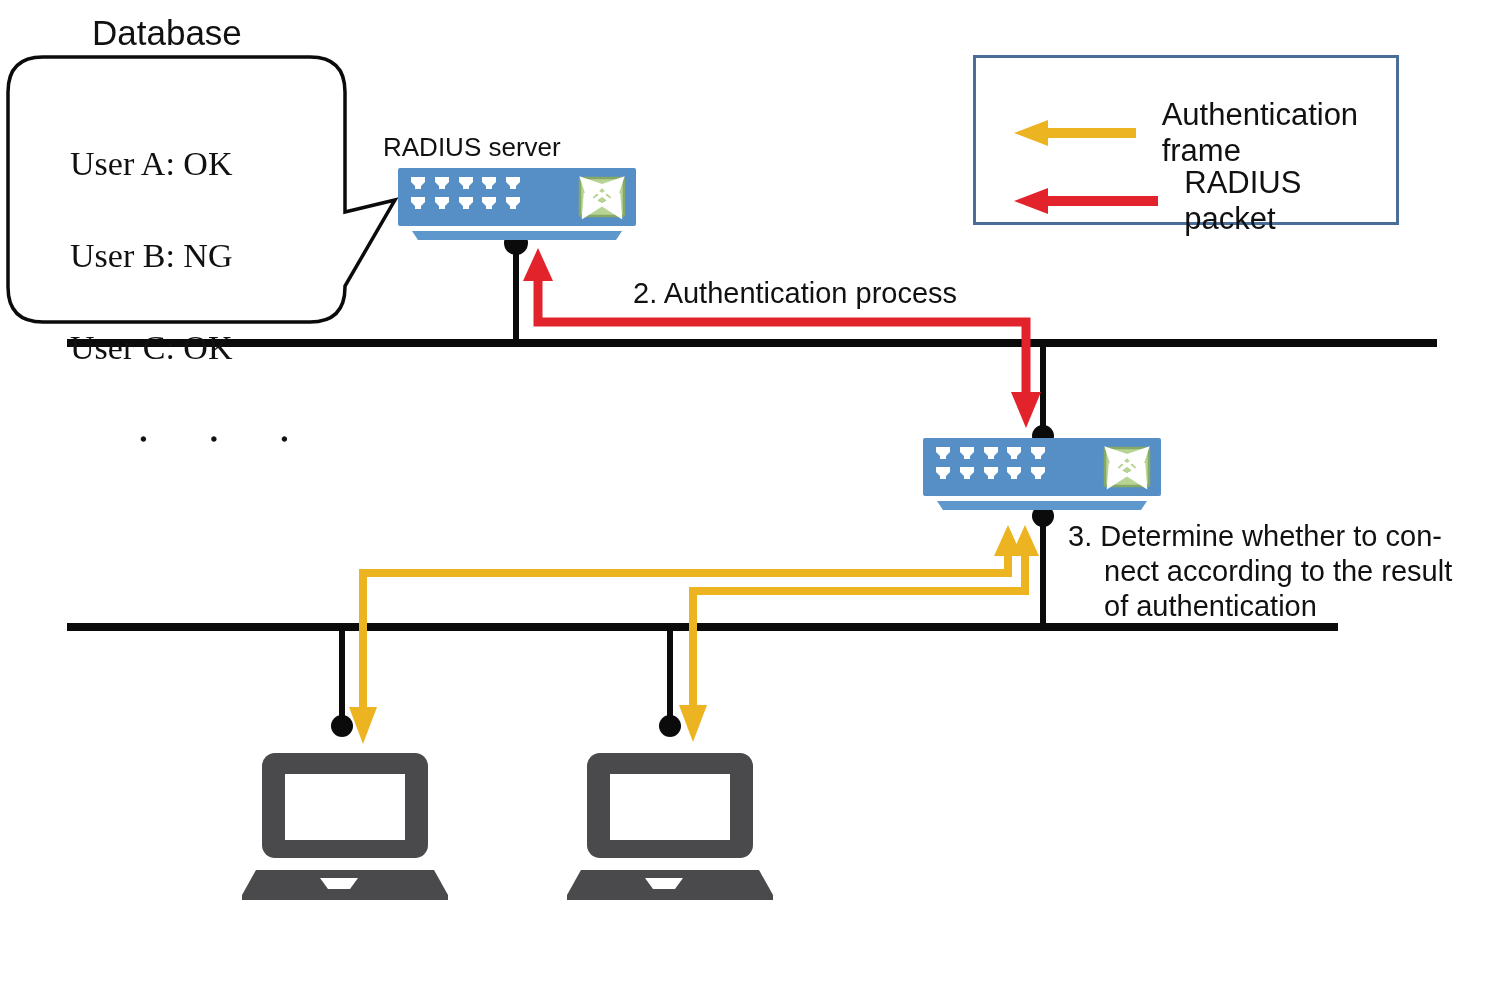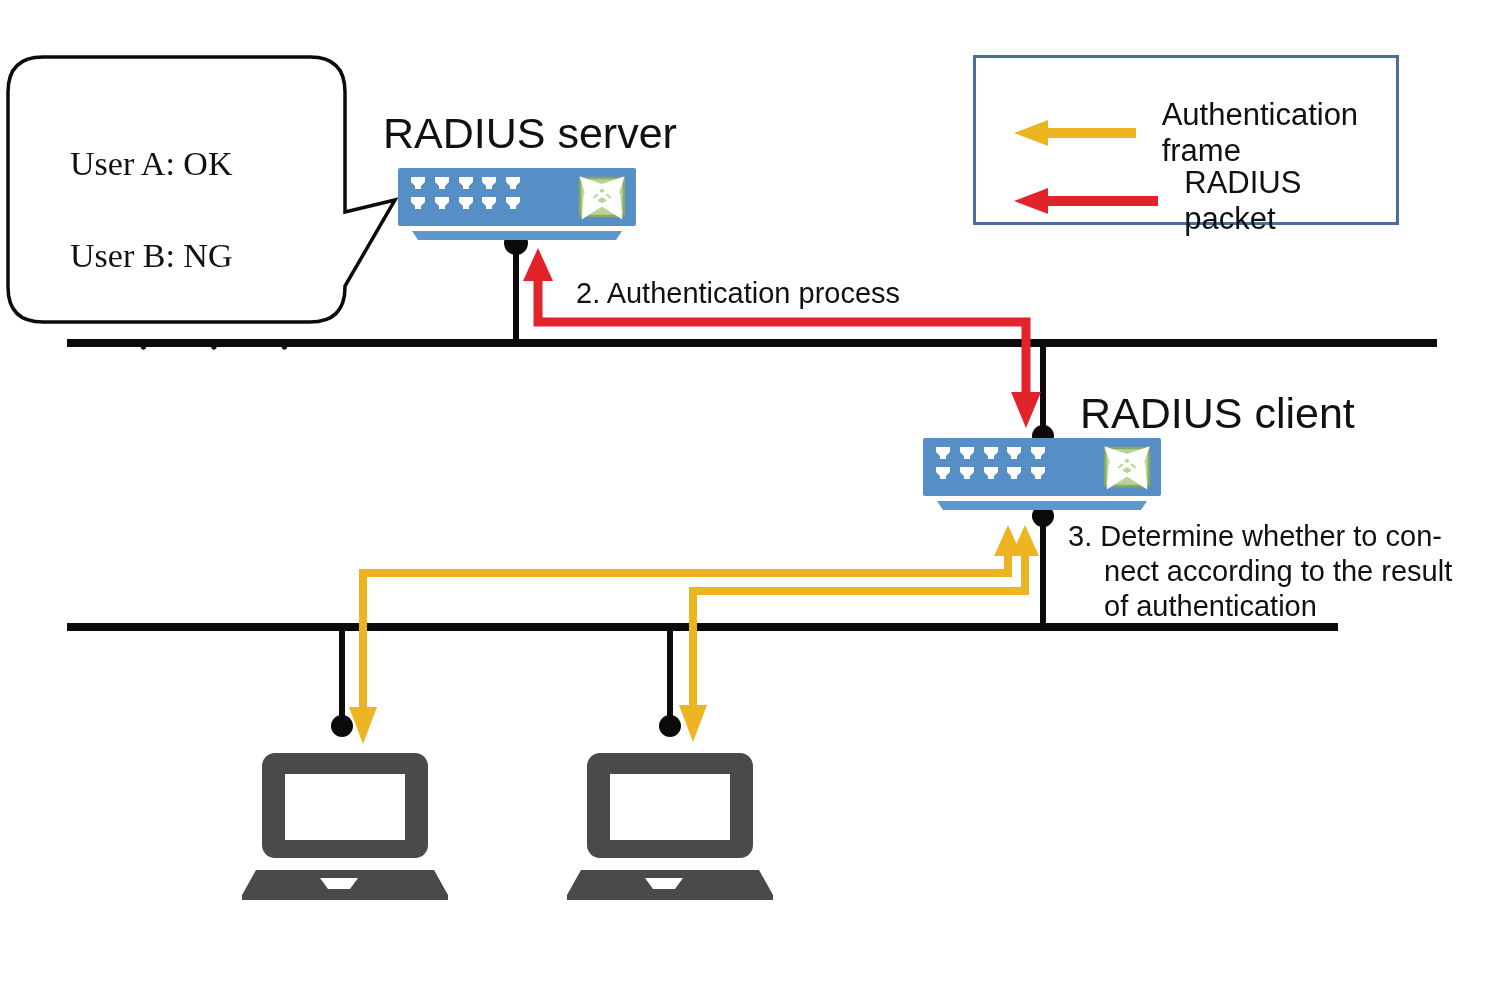--- a/index.html
+++ b/index.html
@@ -1,21 +1,21 @@
 <!DOCTYPE html>
 <html><head>
 <meta charset="utf-8">
 <style>
   html,body{margin:0;padding:0;background:#fff;}
   #stage{position:relative;width:1510px;height:984px;background:#fff;overflow:hidden;
          font-family:"Liberation Sans",sans-serif;color:#111;}
   #diagram-svg{position:absolute;left:0;top:0;}
   .lbl{position:absolute;white-space:pre-line;line-height:1.2;}
   .title-lbl{font-size:35px;}
-  .node-lbl{font-size:43px;}
+  .node-lbl{font-size:26px;margin-top:24px;}
   .step-lbl{font-size:29px;line-height:35px;}
   .hang1{padding-left:39px;text-indent:-39px;}
   .hang3{padding-left:36px;text-indent:-36px;}
   .user-lbl{font-size:34px;width:200px;text-align:center;}
   .bubble-text{font-size:34px;line-height:46px;font-family:Liberation Serif, serif;}
   .bubble-text .dots{padding-left:56px;letter-spacing:14px;}
   #legend-box{position:absolute;left:973px;top:55px;width:426px;height:170px;
               border:3px solid #4a6d99;box-sizing:border-box;background:#fff;}
   .legend-row{position:absolute;left:36px;display:flex;align-items:center;}
   .legend-row .txt{margin-left:26px;font-size:31px;}
@@ -102,32 +102,33 @@
 
     <path d="M 43 57 H 310 Q 345 57 345 92 V 212 L 395 200 L 345 286 V 287 Q 345 322 310 322 H 43 Q 8 322 8 287 V 92 Q 8 57 43 57 Z" fill="#ffffff" stroke="#0b0b0b" stroke-width="3.5" stroke-linejoin="miter"></path>
 
     <use href="#switch-shape" x="398" y="168"></use>
     <use href="#switch-shape" x="923" y="438"></use>
 
     <use href="#laptop-shape" x="262" y="753"></use>
     <use href="#laptop-shape" x="587" y="753"></use>
   </svg>
 
+  <div class="lbl title-lbl" style="left:92px;top:12px;">Database</div>
 
   <div class="lbl bubble-text" style="left:70px;top:95px;">
     <div>User A: OK</div>
     <div>User B: NG</div>
+    <div>User C: OK</div>
     <div class="dots">・ ・ ・</div>
   </div>
 
   <div class="lbl node-lbl" style="left:383px;top:108px;">RADIUS server</div>
 
-  <div class="lbl node-lbl" style="left:1080px;top:388px;">RADIUS client</div>
 
-  <div class="lbl step-lbl" style="left:576px;top:276px;">2. Authentication process</div>
+  <div class="lbl step-lbl" style="left:633px;top:276px;">2. Authentication process</div>
 
 
   <div class="lbl step-lbl hang3" style="left:1068px;top:519px;">3. Determine whether to con-
 nect according to the result
 of authentication</div>
 
 
 
   <div id="legend-box">
     <div class="legend-row" style="top:39px;">

